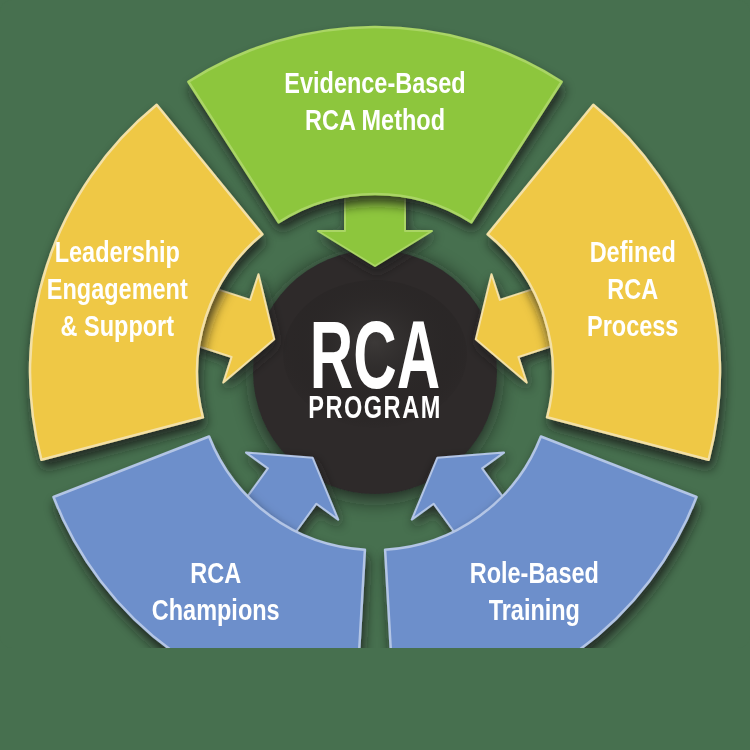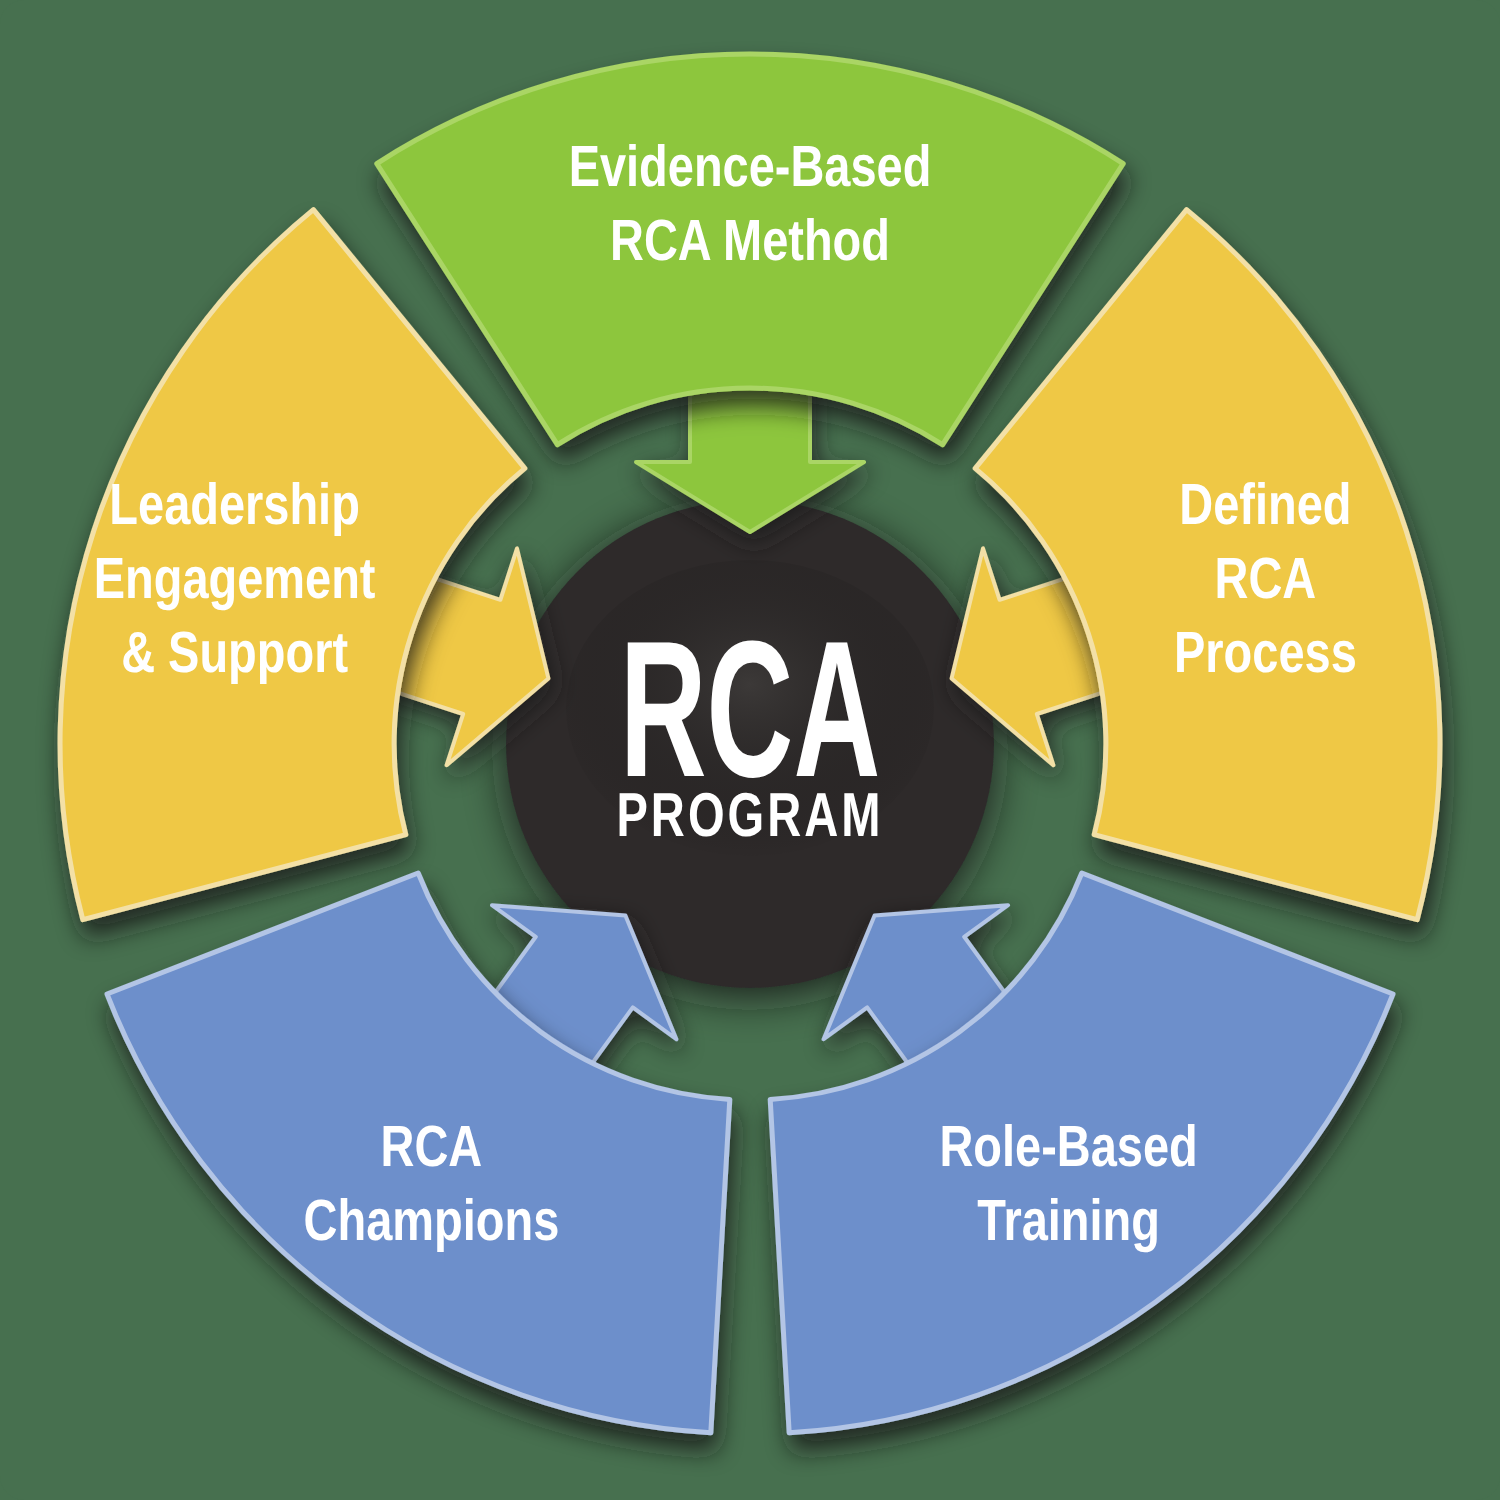--- a/index.html
+++ b/index.html
@@ -1,16 +1,16 @@
 <!DOCTYPE html>
 <html><head>
 <meta charset="utf-8">
 <style>
   html, body { margin: 0; padding: 0; background: #47704F; }
-  .stage { width: 750px; height: 750px; position: relative; overflow: hidden; border-radius: 12px; }
+  .stage { width: 750px; height: 648px; position: relative; overflow: hidden; border-radius: 12px; }
   svg { display: block; }
   .seg-label {
     font-family: "Liberation Sans", sans-serif;
     font-weight: bold;
     font-size: 29px;
     fill: #FFFFFF;
   }
   .center-title {
     font-family: "Liberation Sans", sans-serif;
     font-weight: bold;

